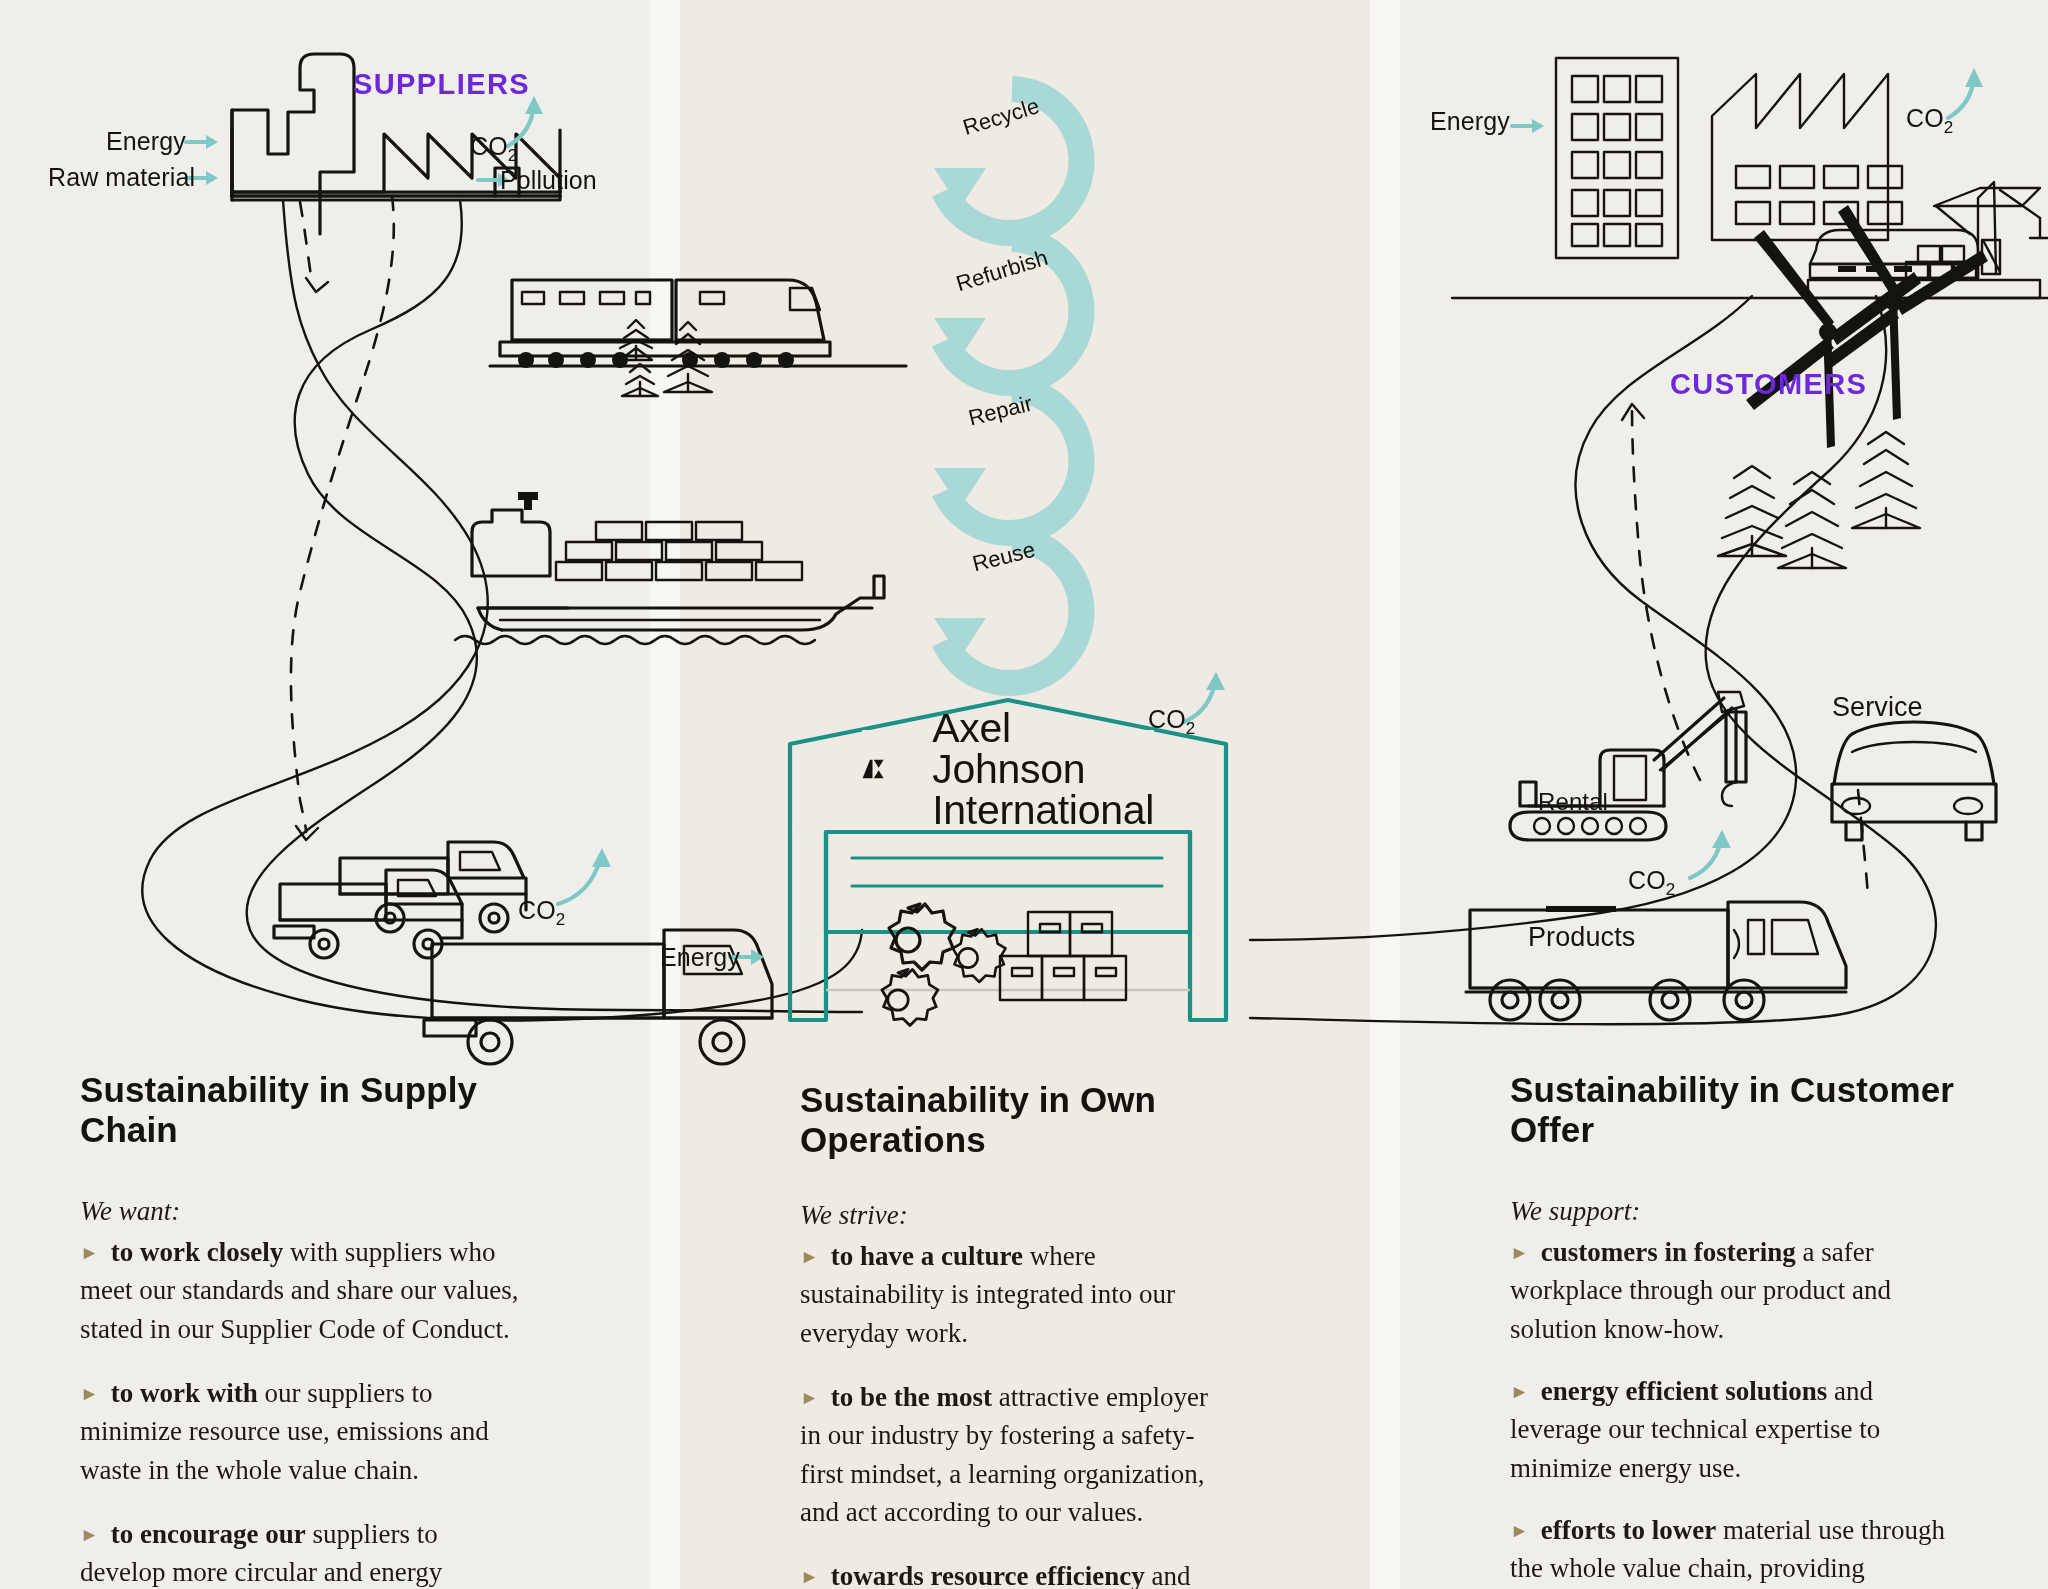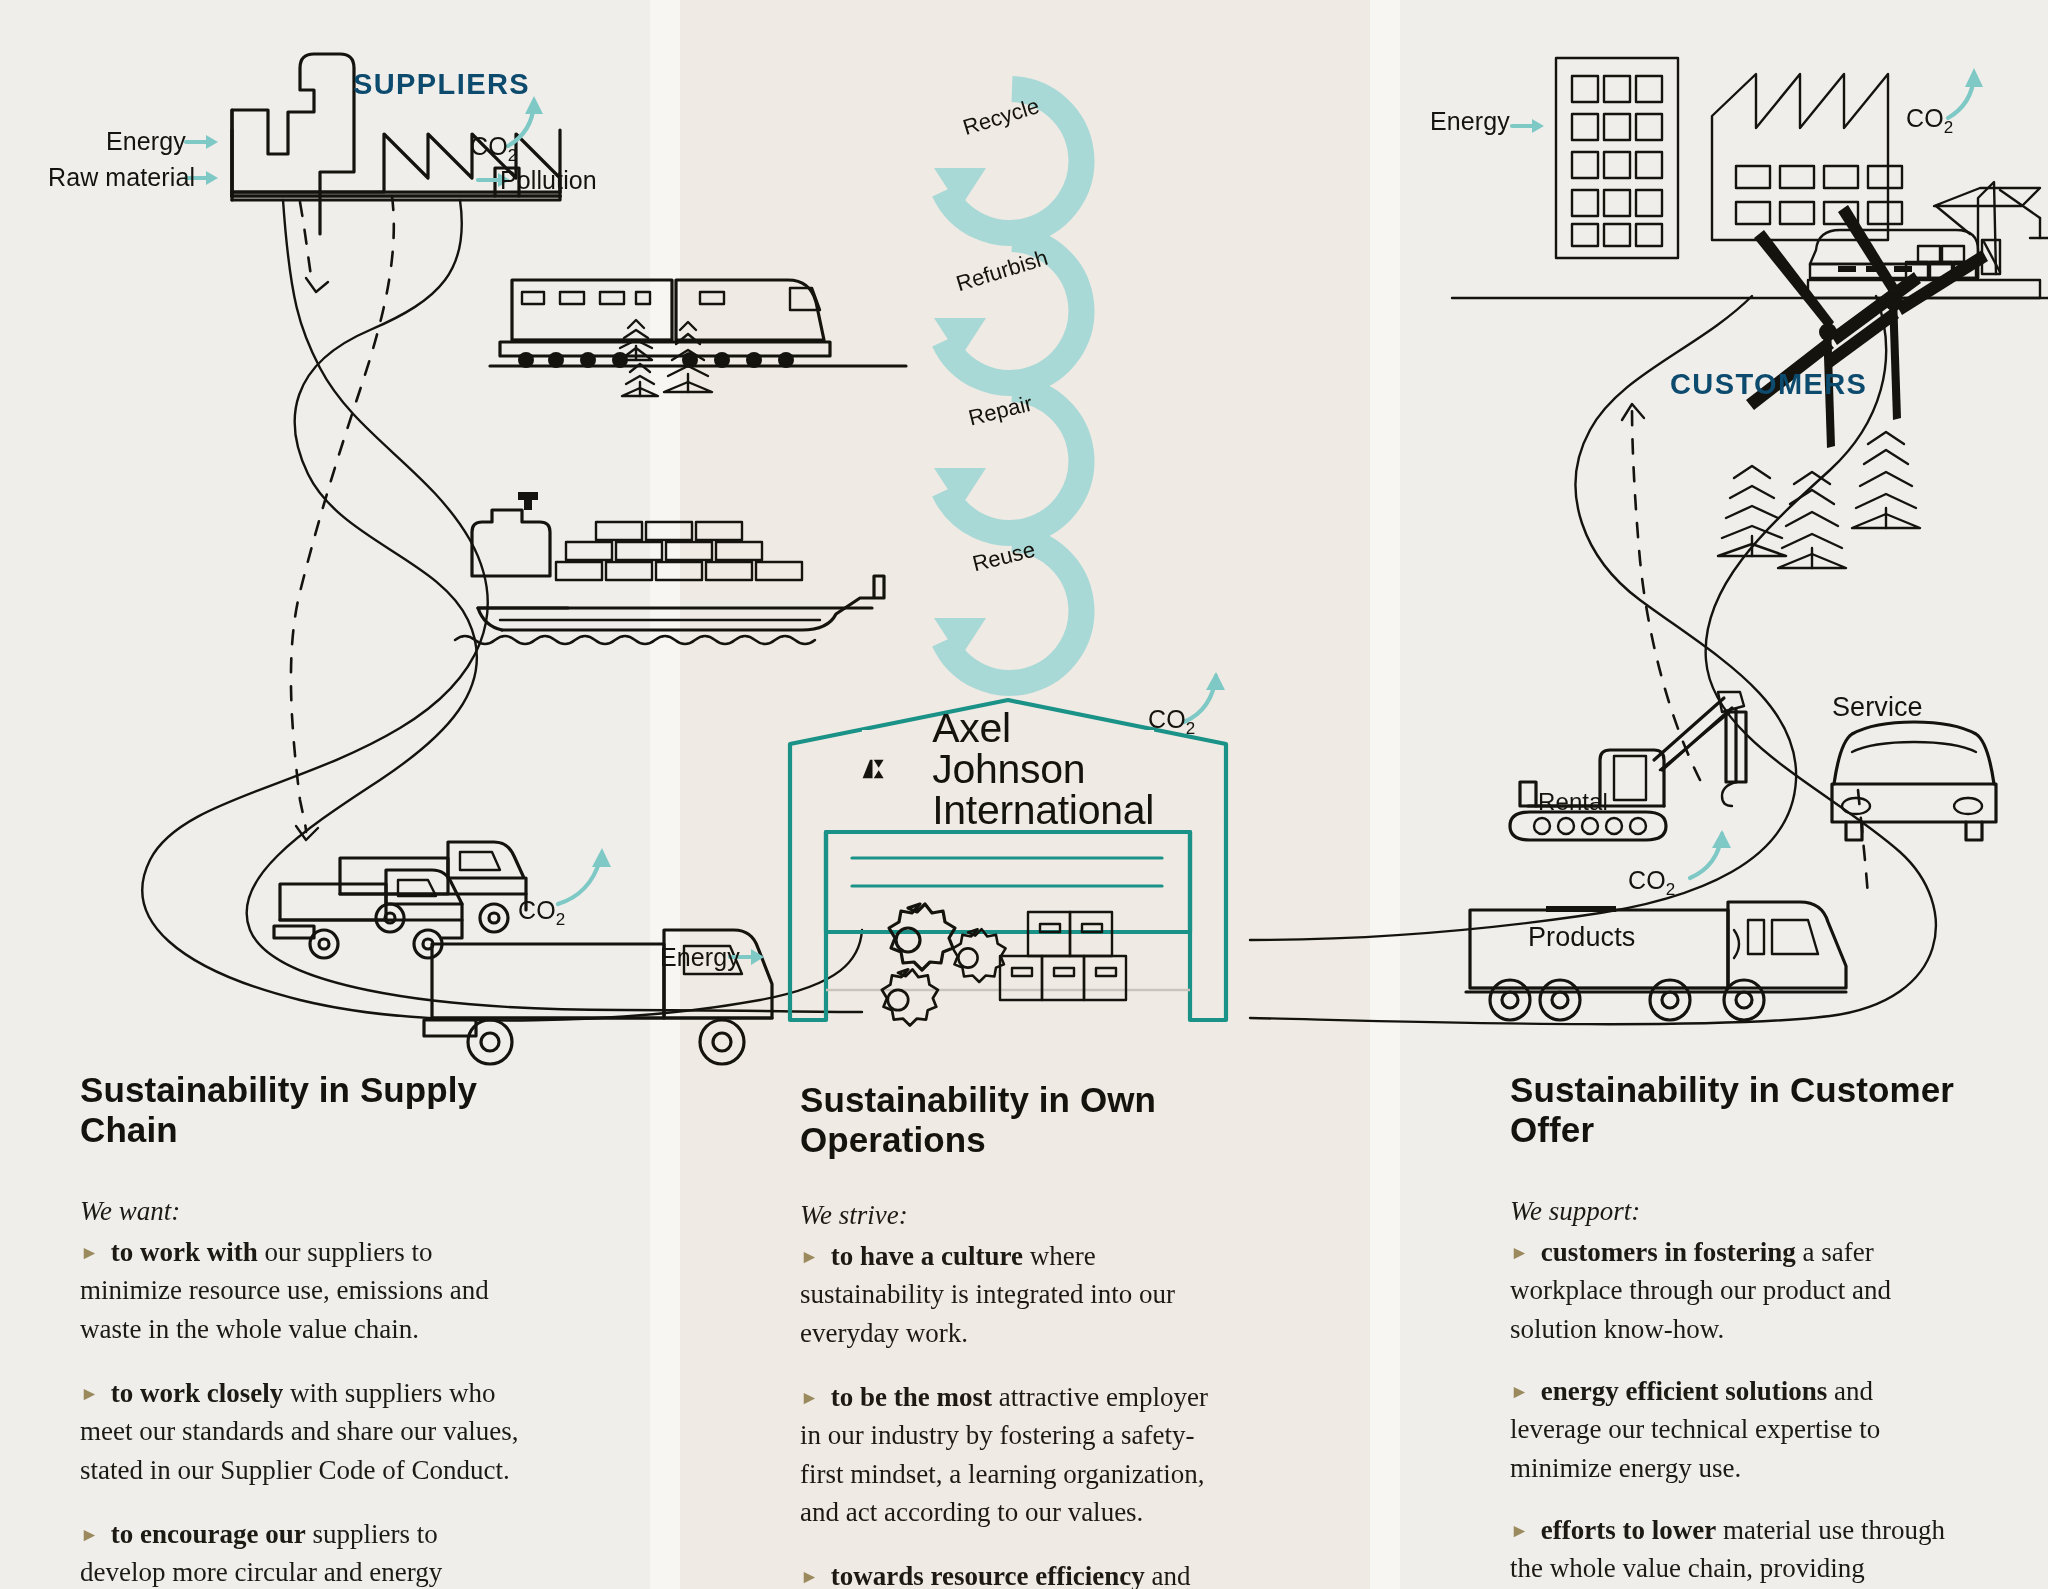--- a/index.html
+++ b/index.html
@@ -25,21 +25,21 @@
   .teal-arc{fill:none;stroke:#7ec9c6;stroke-width:4.2;stroke-linecap:round;}
   .loop{fill:none;stroke:#a8d9d6;stroke-width:26;stroke-linecap:butt;}
   .wh{fill:none;stroke:#1a9287;stroke-width:4.2;stroke-linejoin:round;stroke-linecap:round;}
   .wh-thin{fill:none;stroke:#1a9287;stroke-width:3.2;stroke-linecap:round;}
   .floor{fill:none;stroke:#c9c5bd;stroke-width:2.4;}
 
   .lbl{position:absolute;font-family:"Liberation Sans",sans-serif;color:#15130d;
        font-size:25px;white-space:nowrap;letter-spacing:.1px;}
   .lbl.sub sub{font-size:17px;}
   .cap{position:absolute;font-family:"Liberation Sans",sans-serif;
-       font-weight:bold;font-size:29px;letter-spacing:1.4px;color:#0c4a6e;white-space:nowrap;}
+       font-weight:bold;font-size:29px;letter-spacing:1.4px;color:#6d28d9;white-space:nowrap;}
   .loop-word{position:absolute;font-family:"Liberation Sans",sans-serif;font-size:22px;color:#15130d;white-space:nowrap;}
 
   
   #cols{position:absolute;left:0;top:1070px;width:2048px;height:520px;}
   .col{position:absolute;top:0;}
   .col h2{margin:0 0 46px 0;font-family:"Liberation Sans",sans-serif;
           font-size:35px;font-weight:bold;color:#15130d;letter-spacing:.1px;}
   .lead{font-family:"Liberation Serif",serif;font-style:italic;font-size:27px;color:#1d1a14;margin:0 0 6px 0;}
   .bullet{font-family:"Liberation Serif",serif;font-size:27px;line-height:1.42;color:#1d1a14;margin:0 0 26px 0;text-indent:0;}
   .bullet .tri{color:#9a8a5e;font-size:19px;vertical-align:2px;margin-right:12px;}
@@ -502,22 +502,22 @@
   <div class="lbl" style="left:1538px;top:788px;font-size:24px;">Rental</div>
   <div class="lbl" style="left:1832px;top:692px;font-size:27px;">Service</div>
   <div class="lbl" style="left:1528px;top:922px;font-size:27px;">Products</div>
   <div class="lbl sub" style="left:1628px;top:866px;"><span>CO</span><sub>2</sub></div>
 
   <div id="cols">
 
     <div class="col" id="col1">
       <h2>Sustainability in Supply Chain</h2>
       <p class="lead">We want:</p>
+      <p class="bullet"><span class="tri">►</span><b>to work closely</b><span> with suppliers who meet our standards and share our values, stated in our Supplier Code of Conduct.</span></p>
       <p class="bullet"><span class="tri">►</span><b>to work with</b><span> our suppliers to minimize resource use, emissions and waste in the whole value chain.</span></p>
-      <p class="bullet"><span class="tri">►</span><b>to work closely</b><span> with suppliers who meet our standards and share our values, stated in our Supplier Code of Conduct.</span></p>
       <p class="bullet"><span class="tri">►</span><b>to encourage our</b><span> suppliers to develop more circular and energy efficient solutions as well as extend product lifecycle.</span></p>
     </div>
 
     <div class="col" id="col2" style="top:10px;">
       <h2>Sustainability in Own Operations</h2>
       <p class="lead">We strive:</p>
       <p class="bullet"><span class="tri">►</span><b>to have a culture</b><span> where sustainability is integrated into our everyday work.</span></p>
       <p class="bullet"><span class="tri">►</span><b>to be the most</b><span> attractive employer in our industry by fostering a safety-first mindset, a learning organization, and act according to our values.</span></p>
       <p class="bullet"><span class="tri">►</span><b>towards resource efficiency</b><span> and decreased emissions, aiming to align our efforts with the Paris Agreement.</span></p>
     </div>

